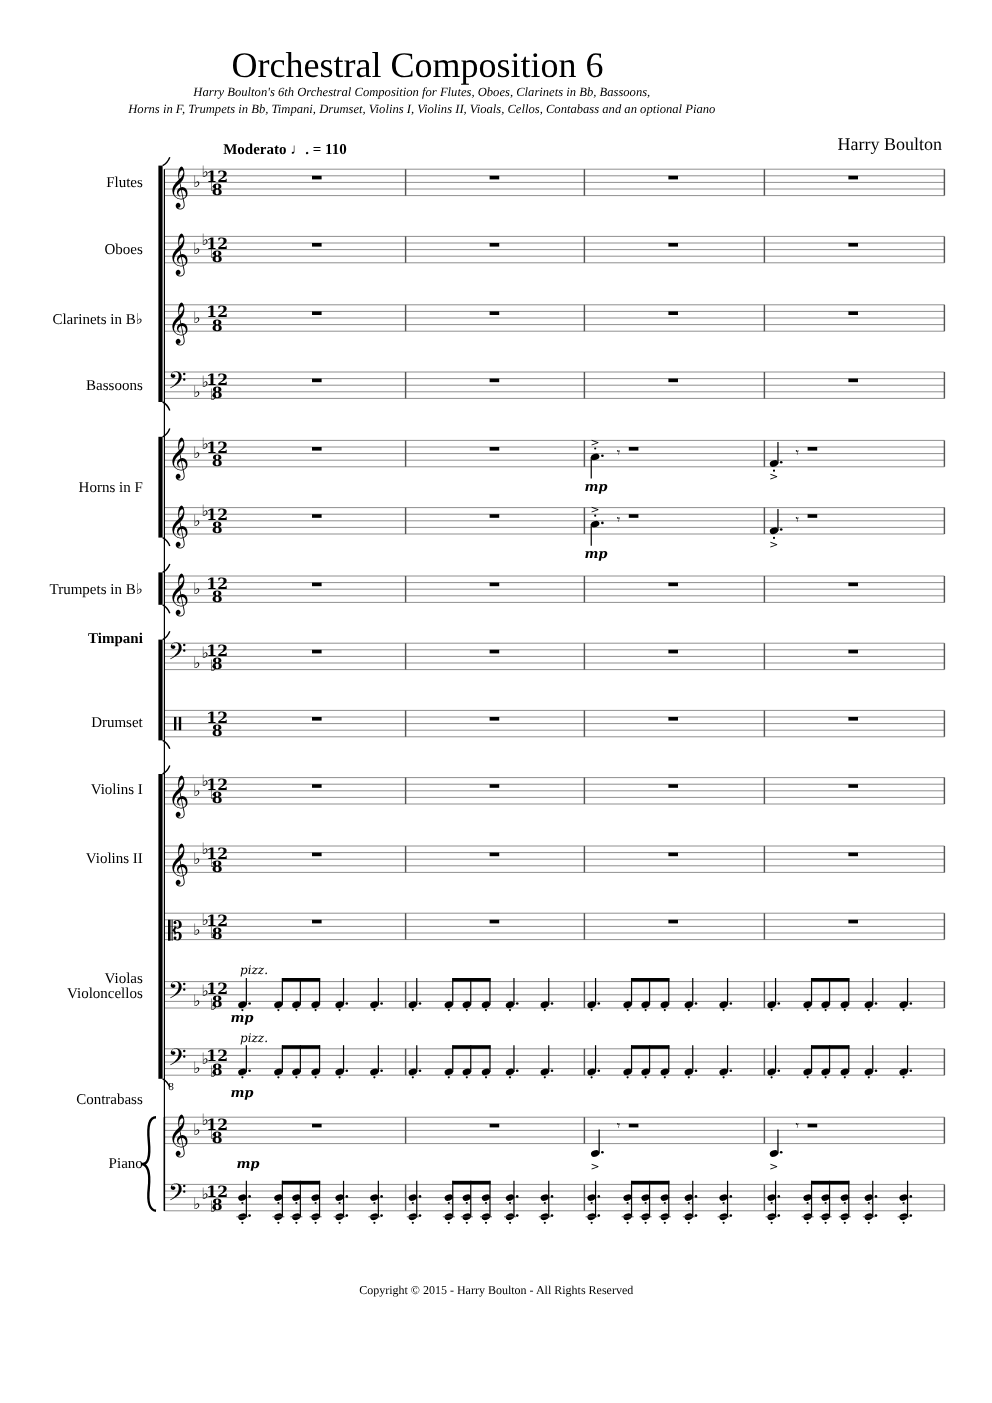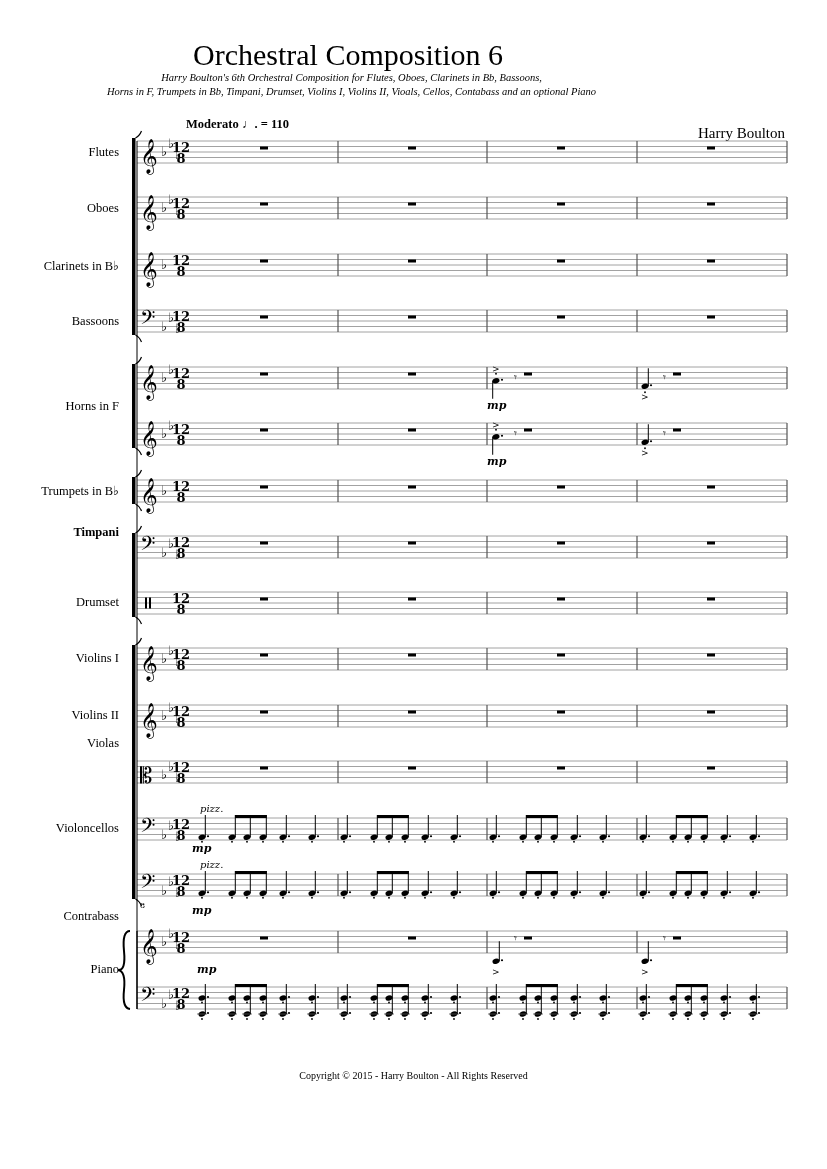--- a/index.html
+++ b/index.html
@@ -1,20 +1,20 @@
 <!DOCTYPE html>
 <html><head>
 <meta charset="utf-8">
 <style>
   html, body { margin:0; padding:0; background:#ffffff; }
   body { width:827px; height:1169px; position:relative; overflow:hidden; font-family:"Liberation Serif", serif; color:#000; }
   .abs { position:absolute; }
   #title { left:0; width:696px; top:38px; text-align:center; font-size:30px; line-height:34px; }
   .sub { left:0; width:703px; text-align:center; font-size:10.5px; font-style:italic; line-height:14px; }
-  #composer { right:42px; top:113px; font-size:15px;margin-top:12px; }
+  #composer { right:42px; top:113px; font-size:15px; }
   #tempo { left:186px; top:117px; font-size:12.5px; font-weight:bold; }
   .label { right:708px; font-size:12.5px; text-align:center; white-space:nowrap; }
   #copyright { left:0; width:827px; top:1070px; text-align:center; font-size:10px; }
   svg#score { position:absolute; left:0; top:0; }
 </style>
 </head>
 <body>
 
 <div id="title" class="abs">Orchestral Composition 6</div>
 <div class="abs sub" style="top:71px;">Harry Boulton's 6th Orchestral Composition for Flutes, Oboes, Clarinets in Bb, Bassoons,</div>
@@ -25,21 +25,21 @@
 <div class="abs label" style="top:145px;">Flutes</div>
 <div class="abs label" style="top:201px;">Oboes</div>
 <div class="abs label" style="top:258px;">Clarinets in B♭</div>
 <div class="abs label" style="top:314px;">Bassoons</div>
 <div class="abs label" style="top:399px;">Horns in F</div>
 <div class="abs label" style="top:483px;">Trumpets in B♭</div>
 <div class="abs label" style="top:525px;font-weight:bold;">Timpani</div>
 <div class="abs label" style="top:595px;">Drumset</div>
 <div class="abs label" style="top:651px;">Violins I</div>
 <div class="abs label" style="top:708px;">Violins II</div>
-<div class="abs label" style="top:736px;">Violas</div>
+<div class="abs label" style="top:808px;">Violas</div>
 <div class="abs label" style="top:821px;">Violoncellos</div>
 <div class="abs label" style="top:909px;">Contrabass</div>
 <div class="abs label" style="top:962px;">Piano</div>
 
 <svg id="score" width="827" height="1169">
   <g id="staves">
       <line x1="137" y1="141" x2="787" y2="141" stroke="#8a8a8a" stroke-width="0.8"></line>
       <line x1="137" y1="146.5" x2="787" y2="146.5" stroke="#8a8a8a" stroke-width="0.8"></line>
       <line x1="137" y1="152" x2="787" y2="152" stroke="#8a8a8a" stroke-width="0.8"></line>
       <line x1="137" y1="157.5" x2="787" y2="157.5" stroke="#8a8a8a" stroke-width="0.8"></line>

